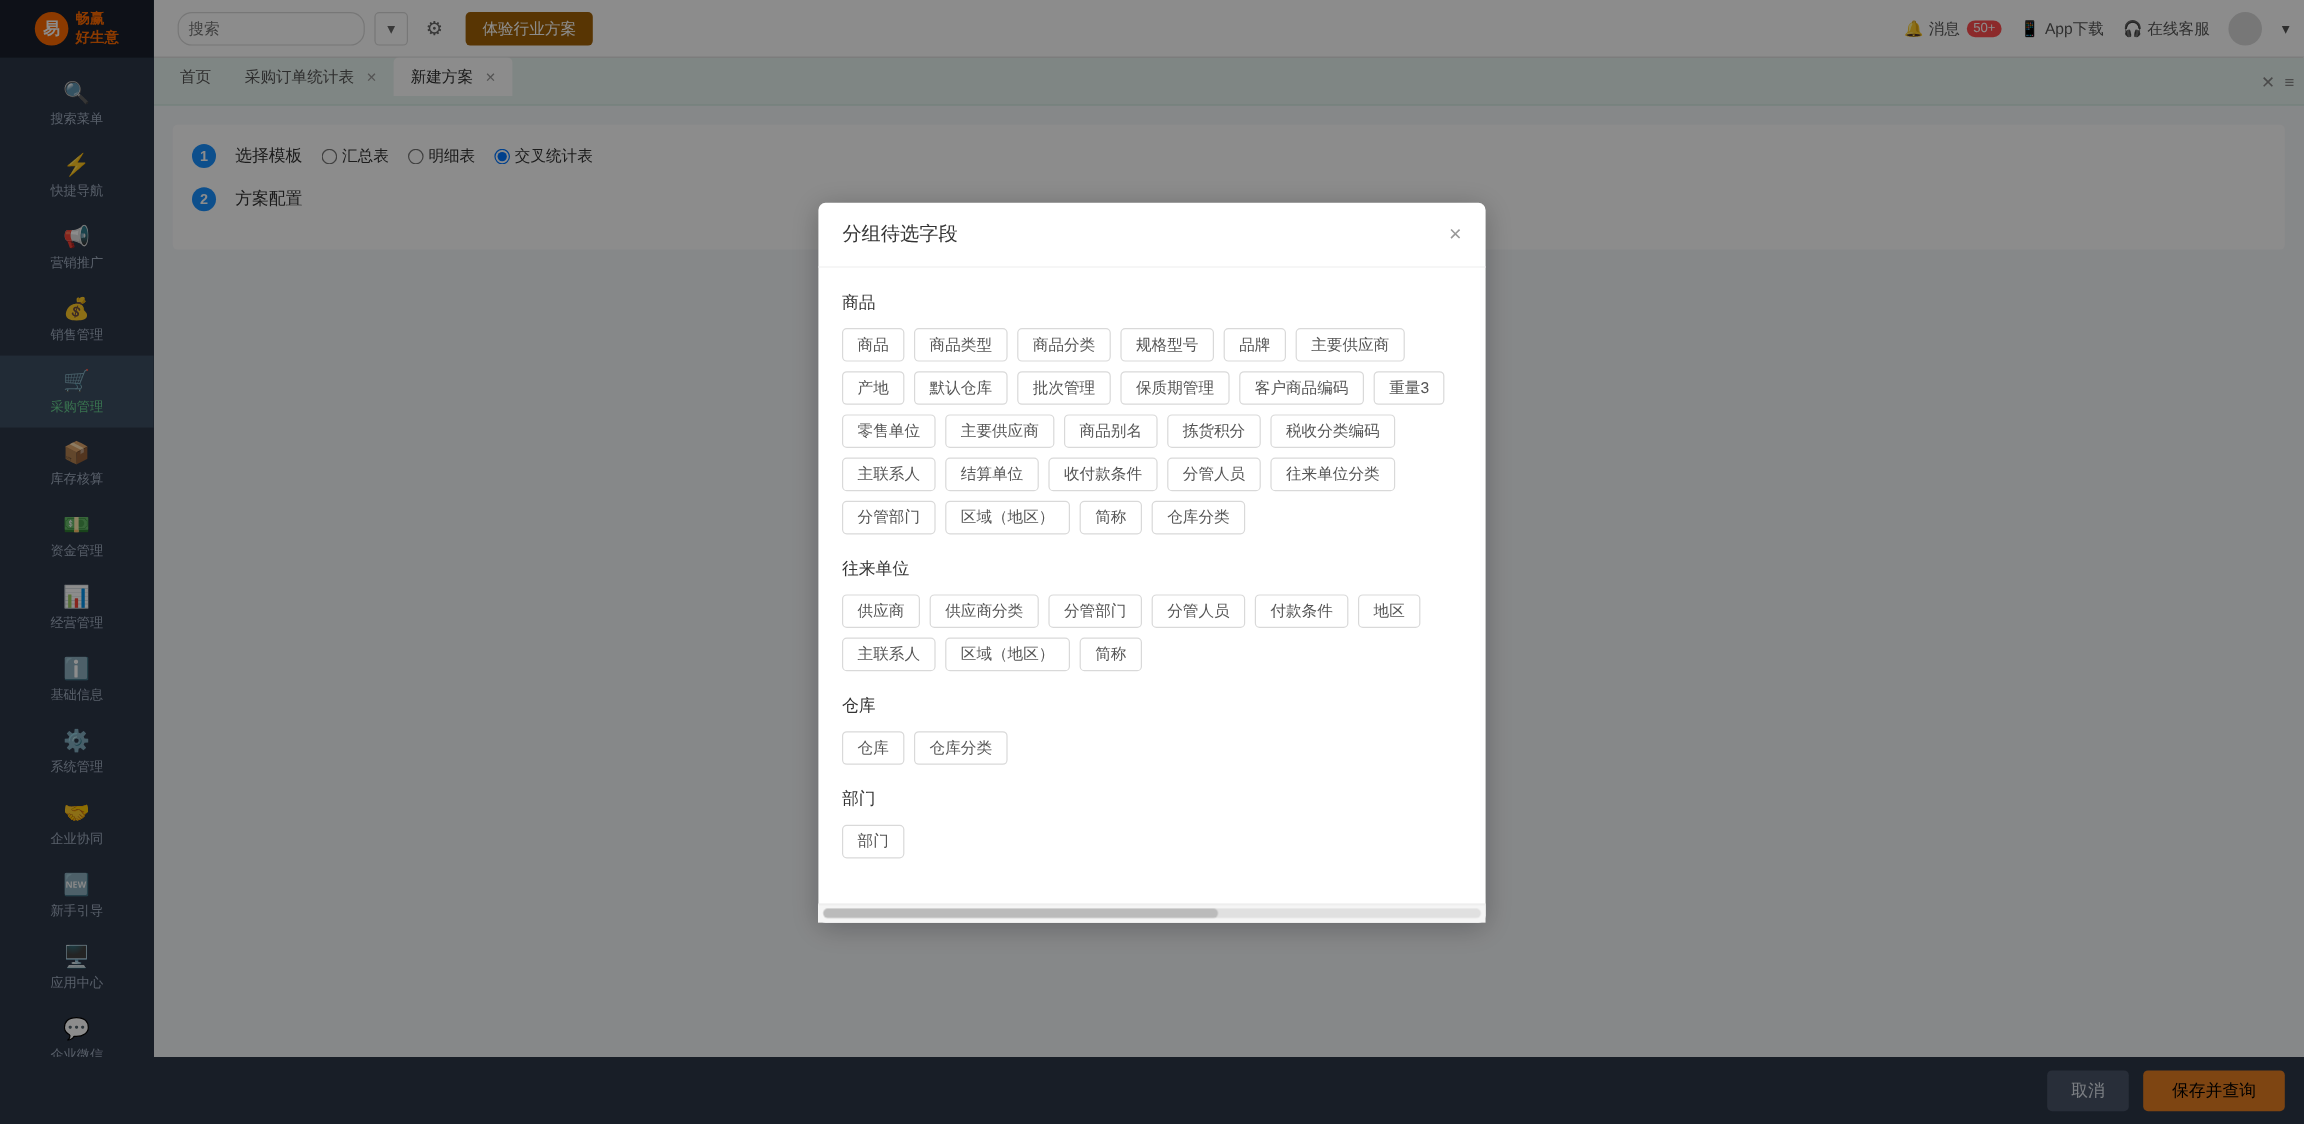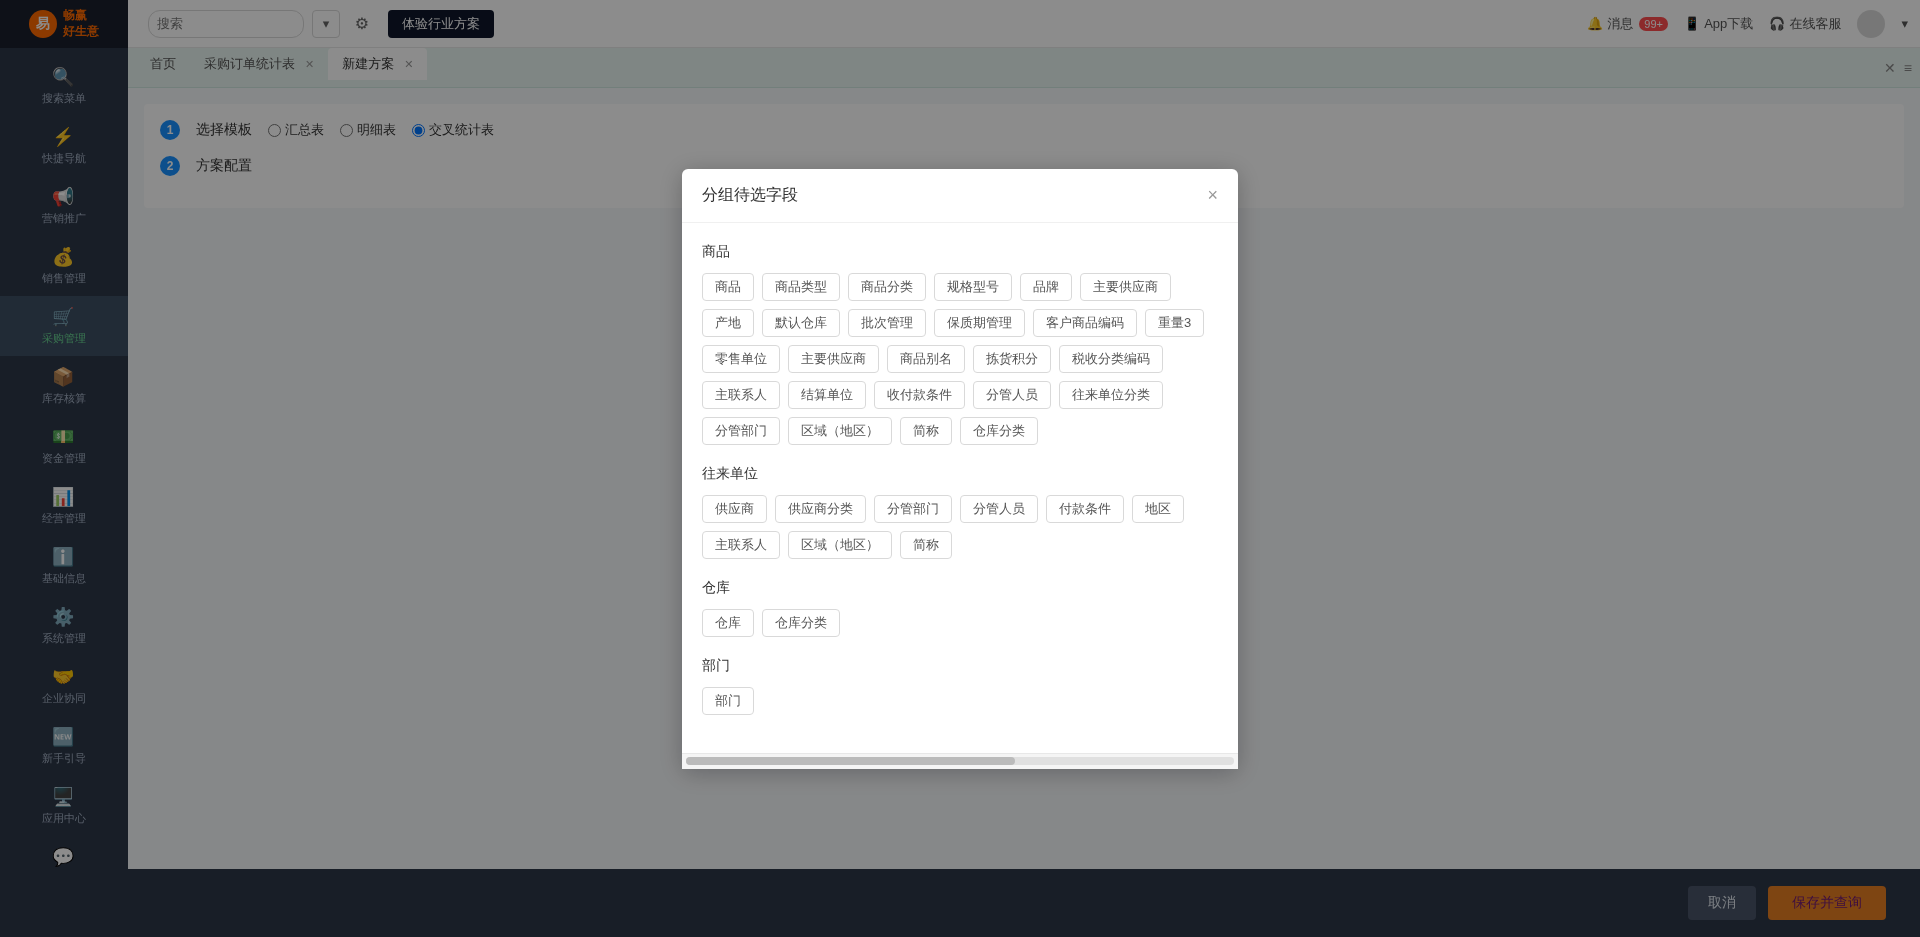--- a/index.html
+++ b/index.html
@@ -27,21 +27,21 @@
     .header-dropdown {
       width: 28px; height: 28px; border: 1px solid #d9d9d9; border-radius: 4px;
       display: flex; align-items: center; justify-content: center; cursor: pointer;
       color: #666;
     }
     .header-gear {
       width: 28px; height: 28px; display: flex; align-items: center; justify-content: center;
       cursor: pointer; color: #666; font-size: 16px;
     }
     .btn-experience {
-      background: #0f172a; color: white; border: none; border-radius: 4px;
+      background: #a16207; color: white; border: none; border-radius: 4px;
       padding: 5px 14px; font-size: 13px; cursor: pointer; margin-left: 4px;
     }
     .header-right {
       margin-left: auto; display: flex; align-items: center; gap: 16px;
     }
     .header-right-item {
       display: flex; align-items: center; gap: 4px; color: #555; cursor: pointer; font-size: 13px;
     }
     .badge {
       background: #ff4d4f; color: white; border-radius: 10px;
@@ -191,33 +191,33 @@
       flex: 1; height: 8px; background: #e0e0e0; border-radius: 4px; position: relative;
     }
     .scroll-thumb-h {
       width: 60%; height: 8px; background: #bbb; border-radius: 4px;
       position: absolute; left: 0;
     }
 
     
     .bottom-bar {
       position: fixed; bottom: 0; left: 0; right: 0;
-      height: 68px;
+      height: 56px;
       background: #2d3748;
       display: flex; align-items: center; justify-content: flex-end;
-      padding: 0 34px;
+      padding: 0 16px;
       gap: 12px;
       z-index: 150;
     }
     .btn-cancel {
       background: #4a5568; color: #e2e8f0; border: none; border-radius: 4px;
       padding: 8px 20px; font-size: 14px; cursor: pointer;
     }
     .btn-save {
-      background: #e67e22; color: #701a75; border: none; border-radius: 4px;
+      background: #e67e22; color: #000000; border: none; border-radius: 4px;
       padding: 8px 24px; font-size: 14px; cursor: pointer; font-weight: 500;
     }
   </style>
 </head>
 <body>
 
 <div class="sidebar">
   <div class="sidebar-logo">
     <div class="sidebar-logo-inner">
       <div class="sidebar-logo-icon">易</div>
@@ -296,21 +296,21 @@
   <div class="header-search">
     <input class="search-input-box" type="text" placeholder="搜索" style="">
     <div class="header-dropdown">▾</div>
     <div class="header-gear">⚙</div>
     <button class="btn-experience">体验行业方案</button>
   </div>
   <div class="header-right">
     <div class="header-right-item">
       <span>🔔</span>
       <span>消息</span>
-      <span class="badge">99+</span>
+      <span class="badge">50+</span>
     </div>
     <div class="header-right-item">
       <span>📱</span>
       <span>App下载</span>
     </div>
     <div class="header-right-item">
       <span>🎧</span>
       <span>在线客服</span>
     </div>
     <div class="avatar"></div>

